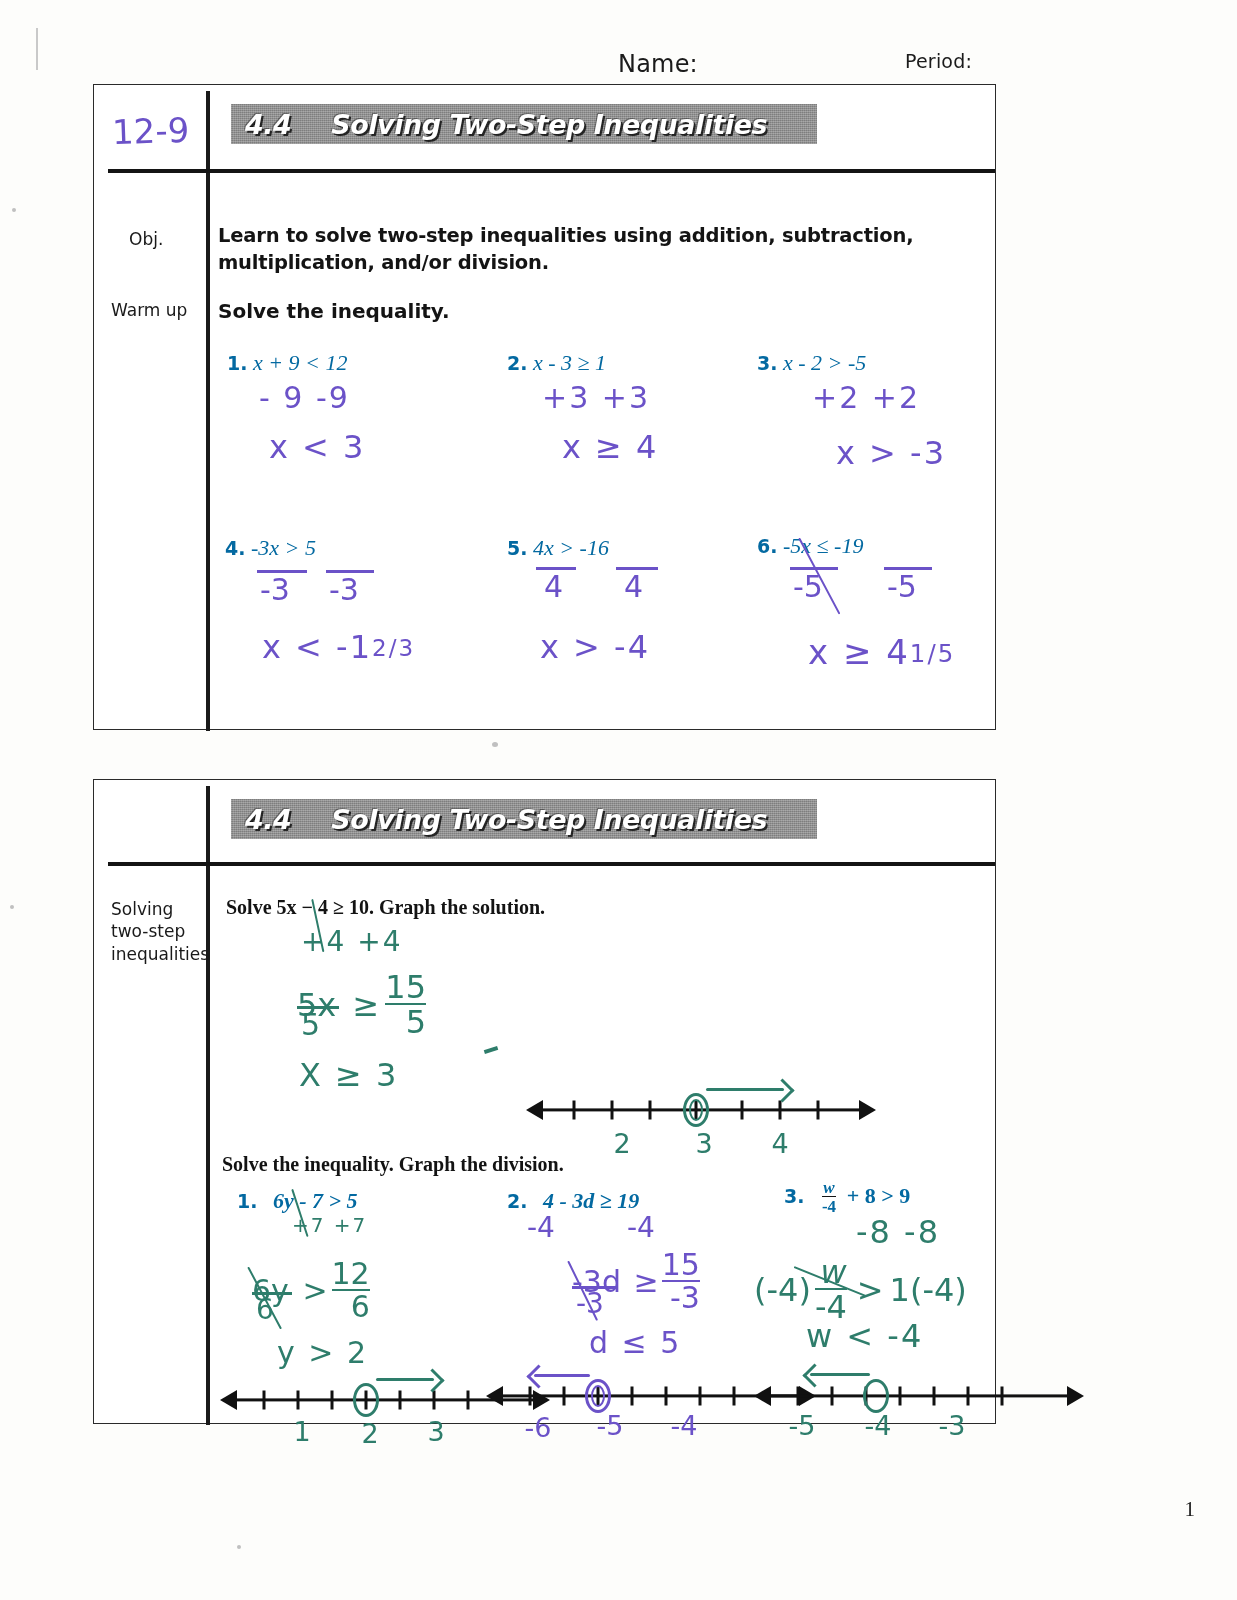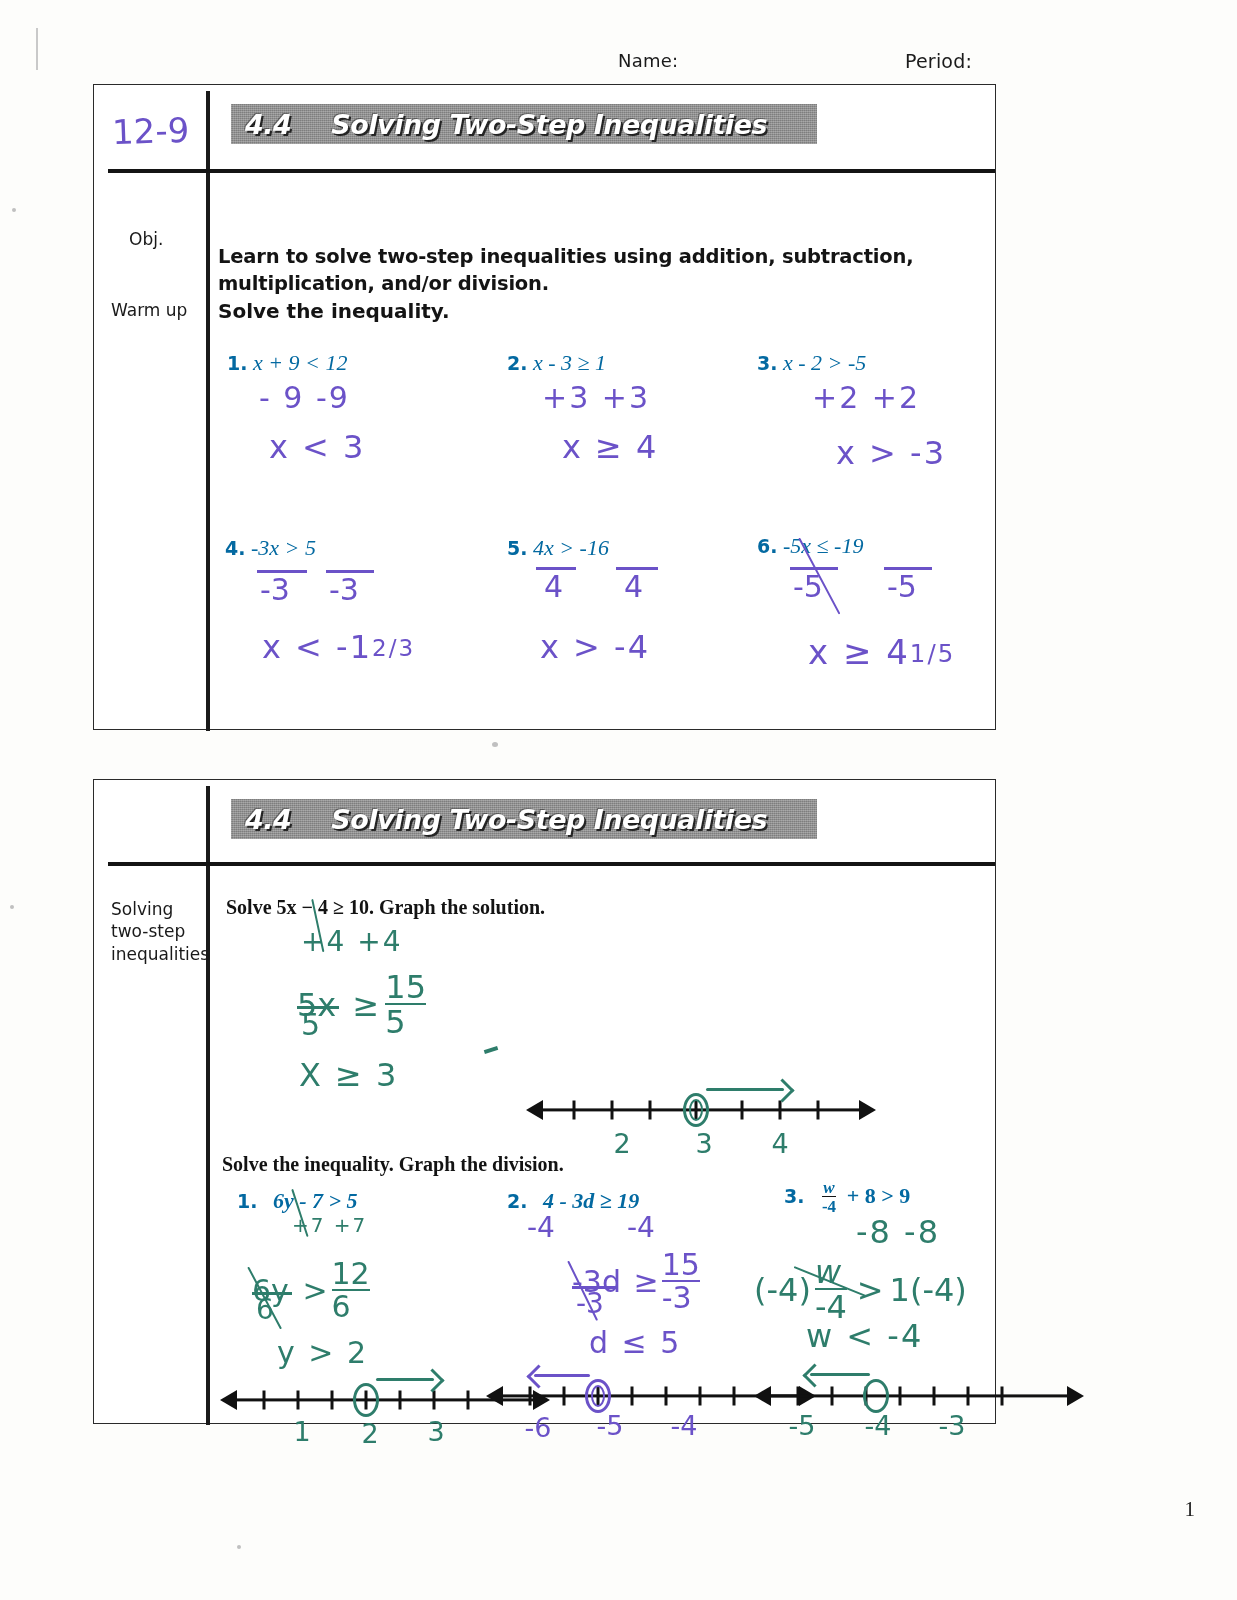--- a/index.html
+++ b/index.html
@@ -21,21 +21,21 @@
   }
   .scan-speck { position: absolute; background: #c0c0c0; border-radius: 50%; }
 
   
   .pagehead {
     position: absolute; left: 0; top: 50px; width: 1237px;
     height: 30px;
   }
   .pagehead .nm {
     position: absolute; left: 618px; top: 0;
-    font-size: 18px; color: #1b1b1b;
+    font-size: 24px; color: #1b1b1b;
     font-family: "DejaVu Sans", sans-serif;
     letter-spacing: .2px;
   }
   .pagehead .pd {
     position: absolute; left: 905px; top: 0;
     font-size: 19px; color: #1b1b1b;
     font-family: "DejaVu Sans", sans-serif;
     letter-spacing: .2px;
   }
 
@@ -99,21 +99,20 @@
 
   
   .objtext {
     position: absolute;
     font-family: "DejaVu Sans", sans-serif;
     font-size: 19.5px;
     font-weight: bold;
     color: #141414;
     line-height: 1.38;
     letter-spacing: -.2px;
-    margin-top: 21px;
   }
   .warmtext {
     position: absolute;
     font-family: "DejaVu Sans", sans-serif;
     font-size: 20px;
     font-weight: bold;
     color: #141414;
   }
   .serif-inst {
     position: absolute;
@@ -153,21 +152,21 @@
     line-height: 1;
   }
   .ink-purple { color: #6b52c8; }
   .ink-green  { color: #2e7d6b; }
 
   .hw.loose { letter-spacing: 2px; }
 
   
   .hwfrac {
     display: inline-block;
-    text-align: left;
+    text-align: right;
     vertical-align: middle;
     line-height: 1.0;
     position: relative;
     top: -2px;
   }
   .hwfrac .hn { display: block; }
   .hwfrac .hd { display: block; border-top: 2.2px solid currentColor; padding-top: 1px; }
 
   
   .mixfrac {

